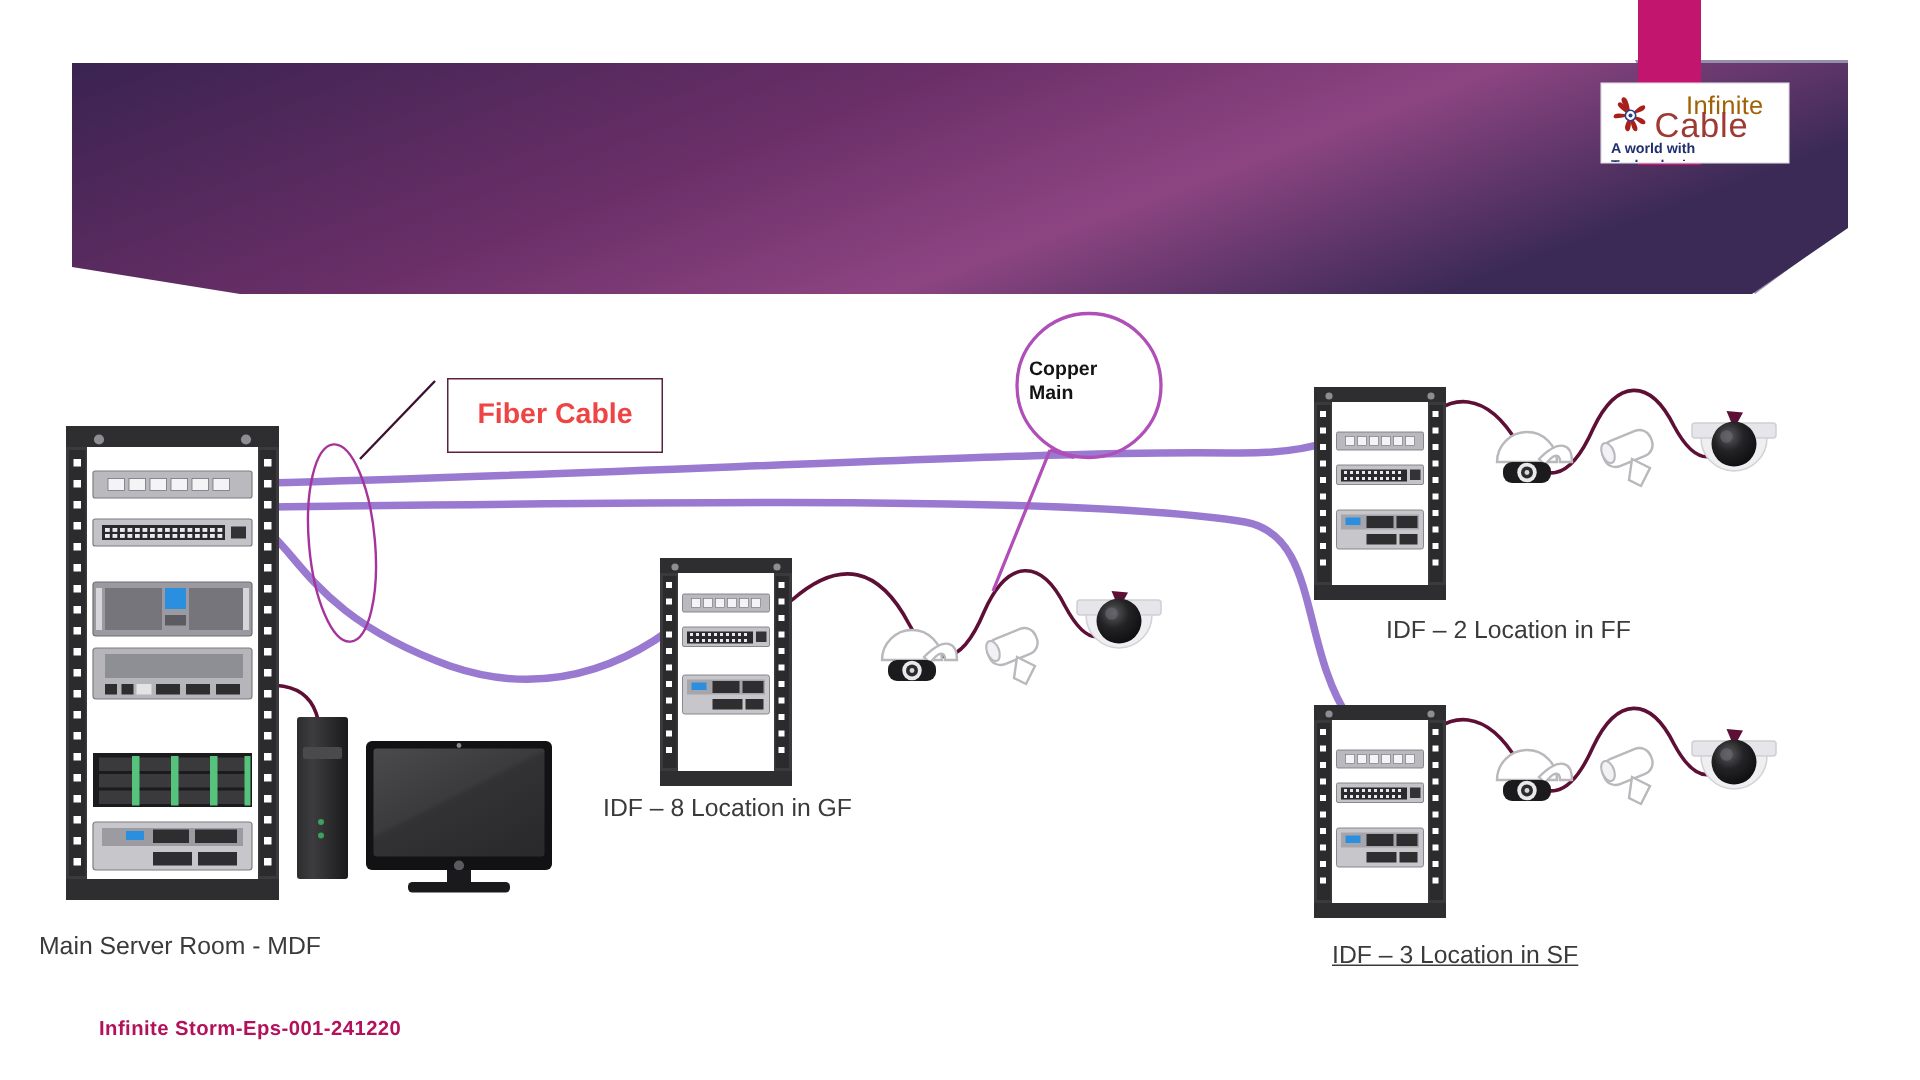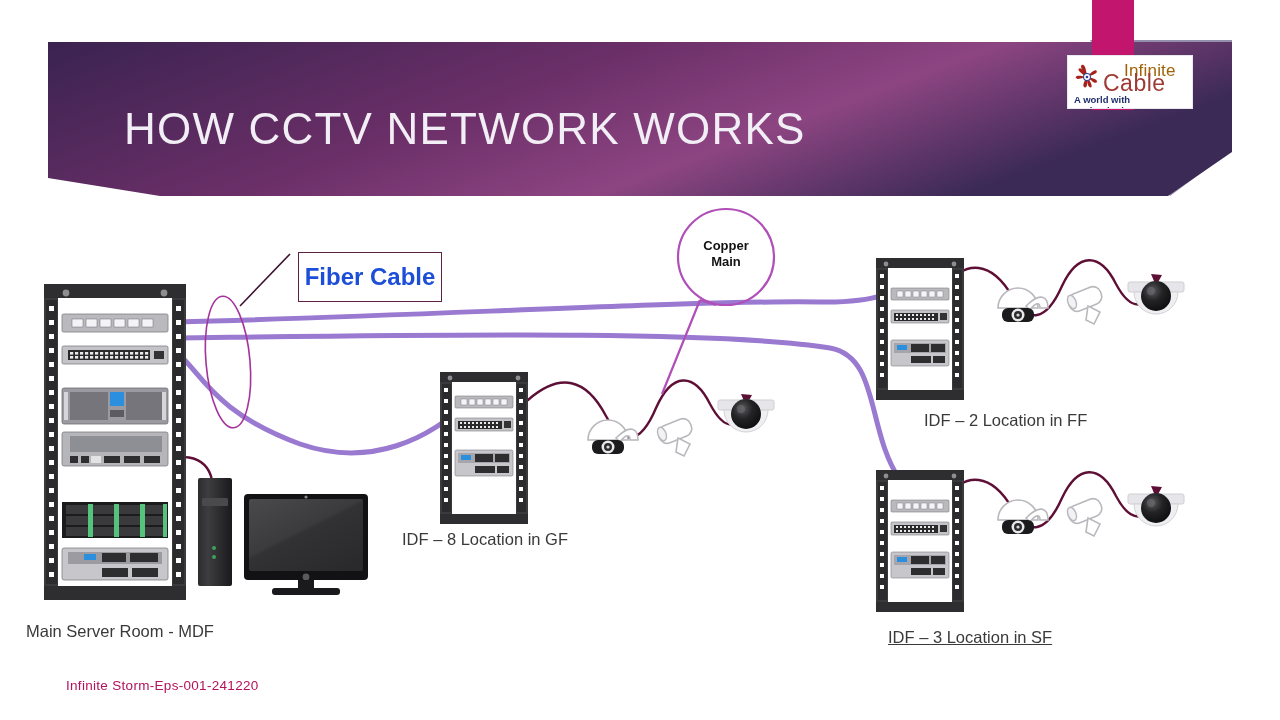--- a/index.html
+++ b/index.html
@@ -73,38 +73,37 @@
 
   #fiber-box {
     position: absolute;
     left: 298px; top: 252px;
     width: 142px; height: 48px;
     border: 1.6px solid #5c2040;
     background: #ffffff;
     display: flex; align-items: center; justify-content: center;
   }
   #fiber-box-label {
-    font-size: 24px; font-weight: bold; color: #1d4ed8;
+    font-size: 19px; font-weight: bold; color: #ef4444;
     font-family: "Liberation Sans", sans-serif;
   }
 
   #copper-label {
     position: absolute;
     left: 686px; top: 238px;
     width: 80px;
-    text-align: center;
     font-size: 13px; font-weight: bold; color: #131313;
     line-height: 1.22;
     font-family: "Liberation Sans", sans-serif;
   }
 
   #footer-code {
     position: absolute;
     left: 66px; top: 678px;
-    font-size: 13.5px; font-weight: normal;
+    font-size: 13.5px; font-weight: bold;
     color: #b3115c;
     letter-spacing: .3px;
     font-family: "Liberation Sans", sans-serif;
   }
 </style>
 </head>
 <body>
 
 <div id="slide">
 
@@ -675,21 +674,20 @@
       </g>
       <g transform="translate(1128,494)">
         <rect x="0" y="0" width="56" height="10" rx="2" fill="#e6e6ea" stroke="#cfcfd4" stroke-width="1"></rect>
         <path d="M6,10 A22,22 0 0 0 50,10 Z" fill="#efeff2" stroke="#d2d2d7" stroke-width="1"></path>
         <circle cx="28" cy="14" r="15" fill="url(#domeLens)"></circle>
         <circle cx="23" cy="9" r="4.2" fill="#6e6e74" opacity="0.55"></circle>
       </g>
     </g>
   </svg>
 
-  <div id="title-text">HOW CCTV NETWORK WORKS</div>
 
   <div id="logo-box">
     <svg id="logo-mark" viewBox="0 0 40 40">
       <g fill="#a8201a">
         <path d="M20,20 C14,12 10,6 13,4 C17,2 19,10 20,20 Z"></path>
         <path d="M20,20 C26,13 32,9 33,12 C34,16 27,17 20,20 Z"></path>
         <path d="M20,20 C28,21 35,24 33,27 C30,30 26,24 20,20 Z"></path>
         <path d="M20,20 C21,28 20,35 17,34 C13,32 16,26 20,20 Z"></path>
         <path d="M20,20 C12,22 5,24 5,21 C5,17 12,18 20,20 Z"></path>
         <path d="M20,20 C13,16 7,11 9,9 C12,6 16,13 20,20 Z"></path>

